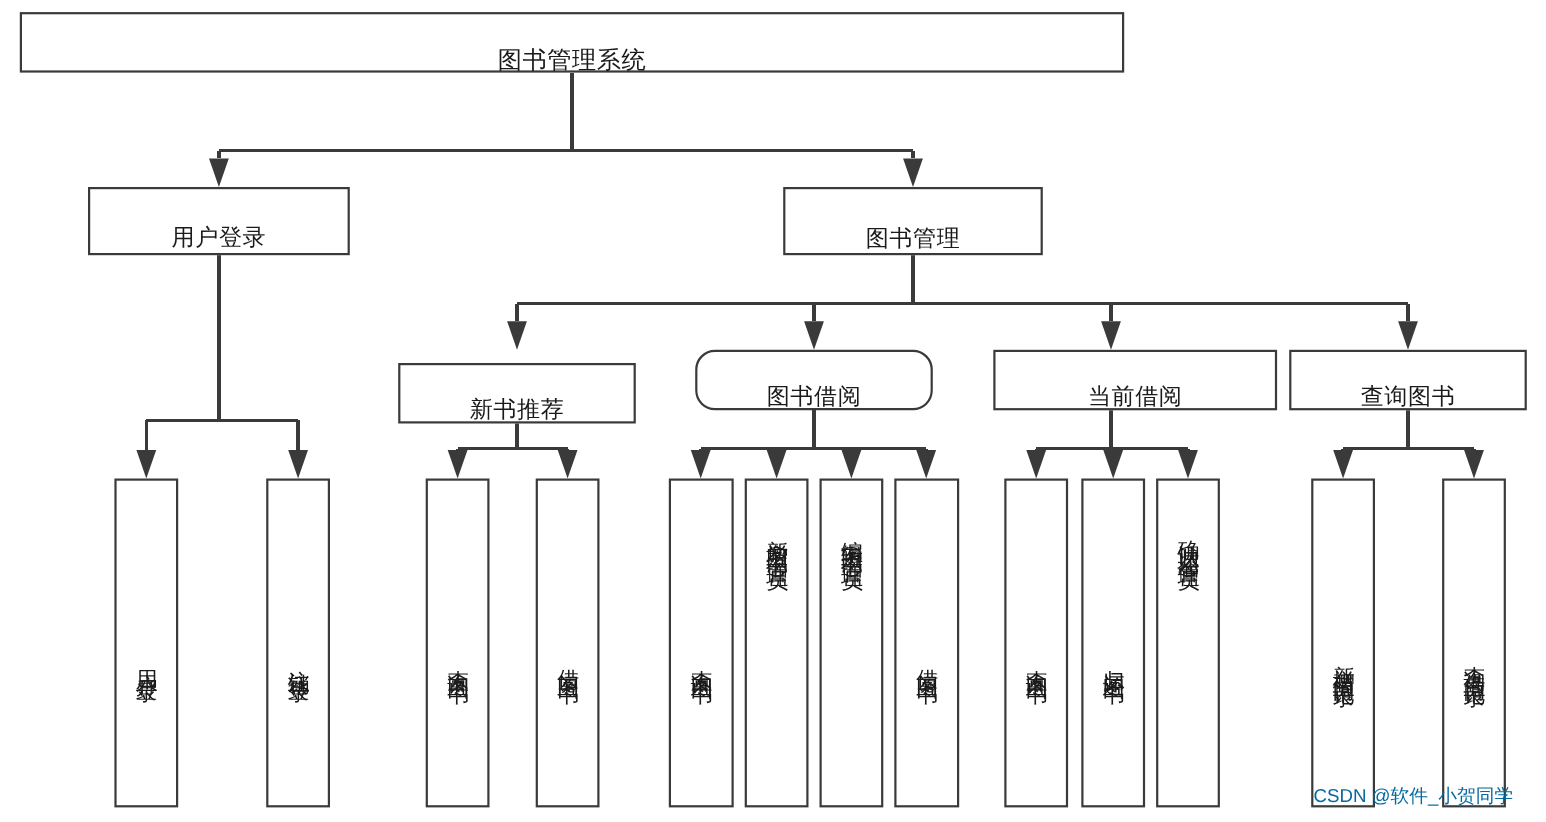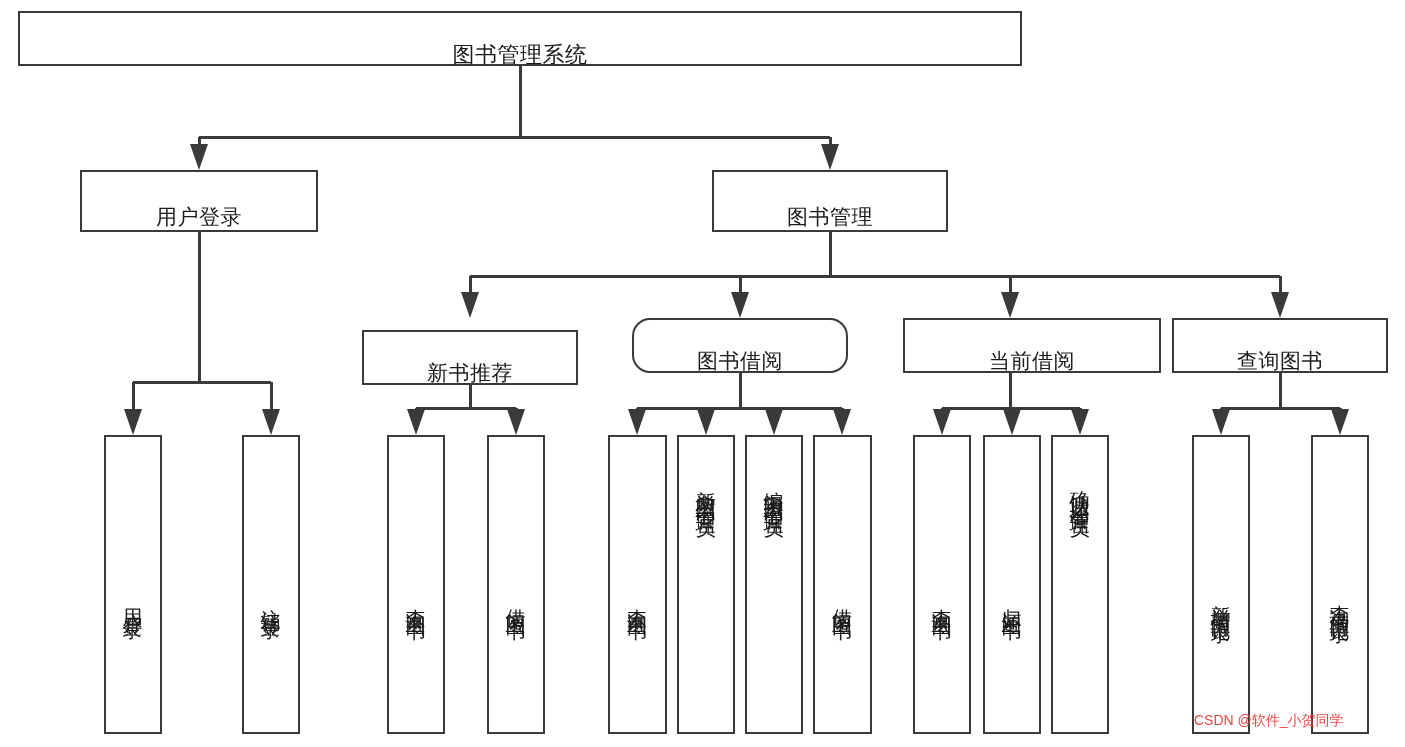--- a/index.html
+++ b/index.html
@@ -67,22 +67,22 @@
     white-space: nowrap;
   }
   .node.v.centered {
     align-items: center;
     padding-top: 0;
   }
   .watermark {
     position: absolute;
     left: 1194px;
     top: 712px;
-    font-size: 14px;
-    color: #ef4444;
+    font-size: 17px;
+    color: #0369a1;
     white-space: nowrap;
     z-index: 3;
     font-family: "Liberation Sans", "DejaVu Sans", sans-serif;
   }
 </style>
 </head>
 <body>
 
 <div id="canvas">
 

